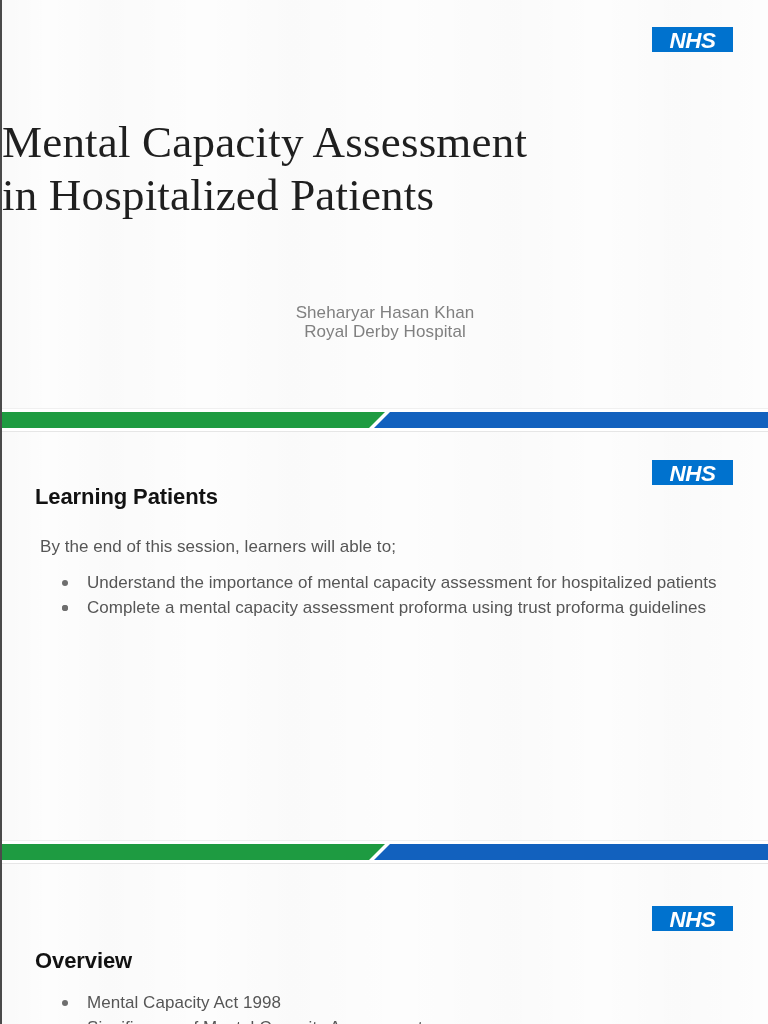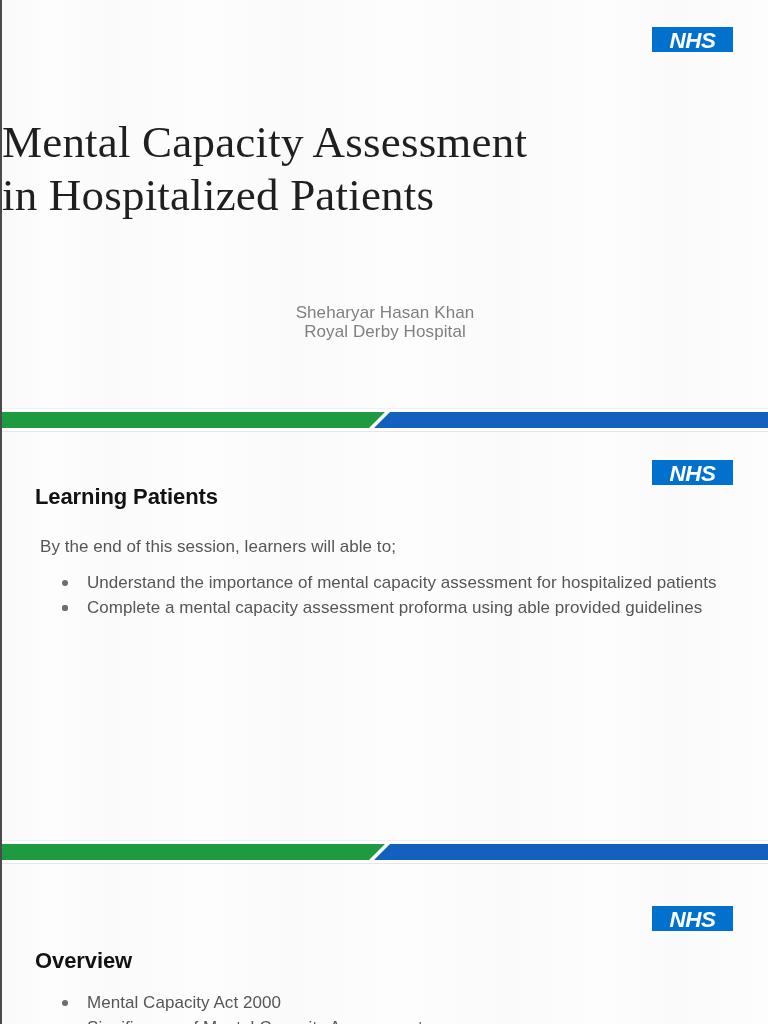--- a/index.html
+++ b/index.html
@@ -268,21 +268,21 @@
     <ul class="bullet-list bullets-lo" style="top:138px;">
       <li class="bullet-item">
         <span class="dot"></span>
         <span>Understand the importance of mental capacity assessment for hospitalized patients</span>
       </li>
       <li class="bullet-item">
         <span class="dot"></span>
       </li>
       <li class="bullet-item">
         <span class="dot"></span>
-        <span>Complete a mental capacity assessment proforma using able provided guidelines</span>
+        <span>Complete a mental capacity assessment proforma using trust proforma guidelines</span>
       </li>
     </ul>
 
   </section>
 
   <div class="divider">
     <div class="hairline-top"></div>
     <div class="bar-green"></div>
     <div class="bar-blue"></div>
     <div class="hairline"></div>
@@ -292,21 +292,21 @@
 
     <div class="nhs-logo nhs-slide3">
       <span class="nhs-text">NHS</span>
     </div>
 
     <h2 class="slide-heading heading-ov" style="top:84px;">Overview</h2>
 
     <ul class="bullet-list bullets-ov" style="top:126px;">
       <li class="bullet-item">
         <span class="dot"></span>
-        <span>Mental Capacity Act 2000</span>
+        <span>Mental Capacity Act 1998</span>
       </li>
       <li class="bullet-item">
         
         <span>Significance of Mental Capacity Assessment</span>
       </li>
 
     </ul>
 
   </section>
 

